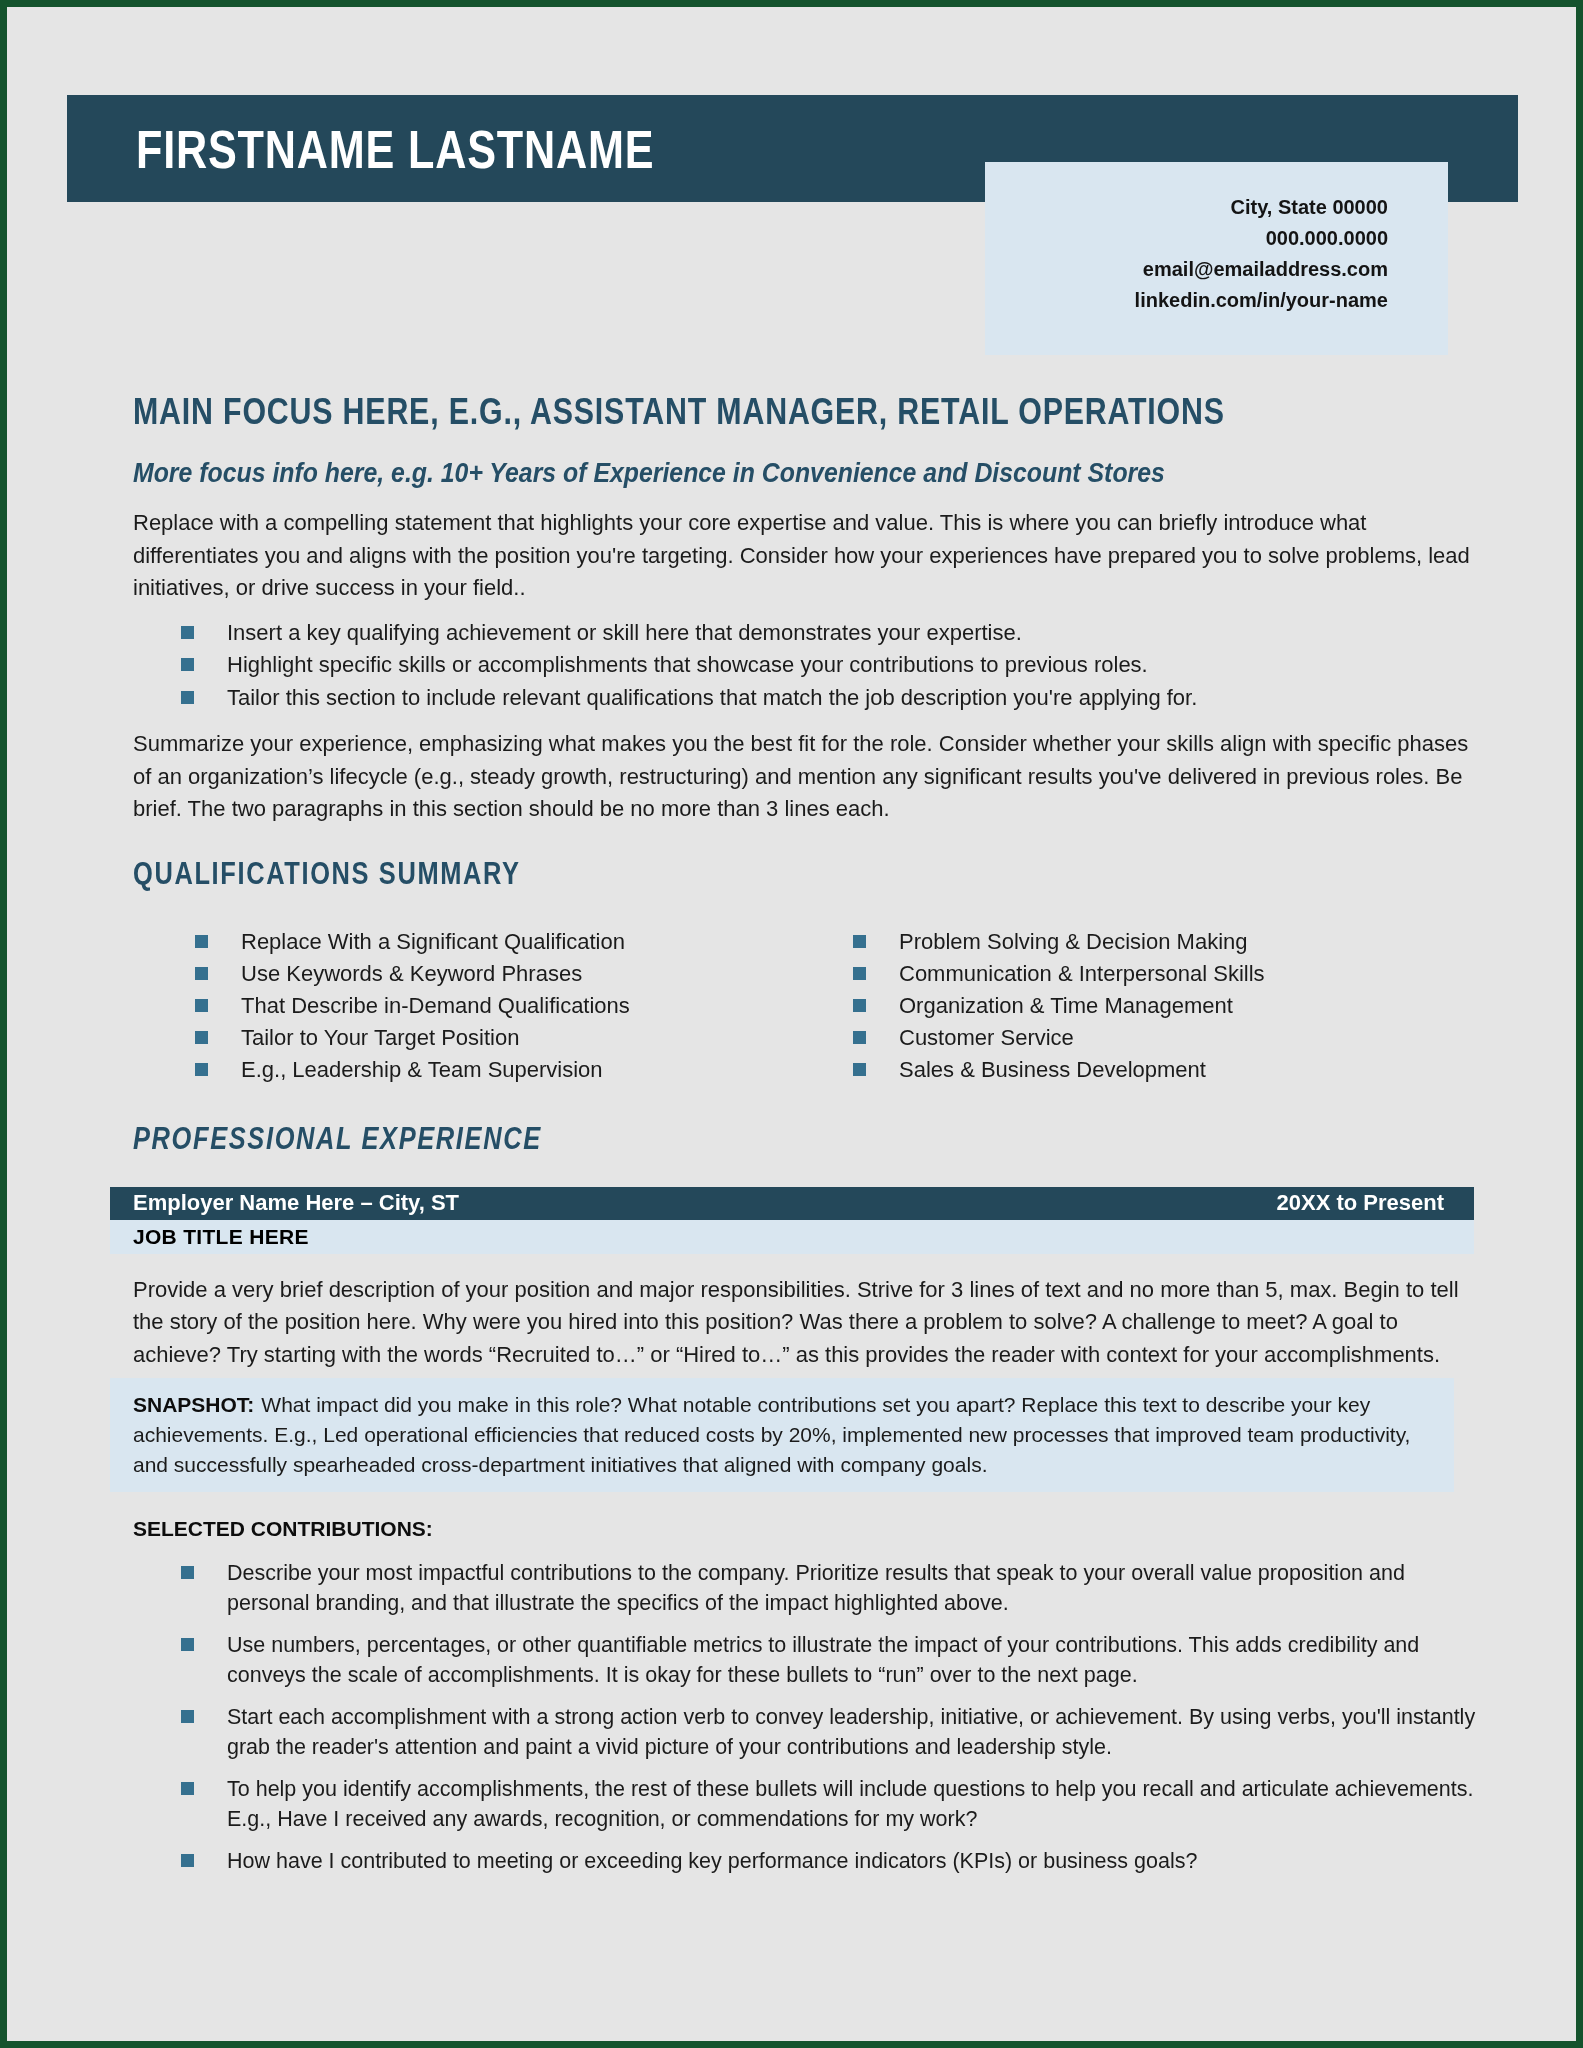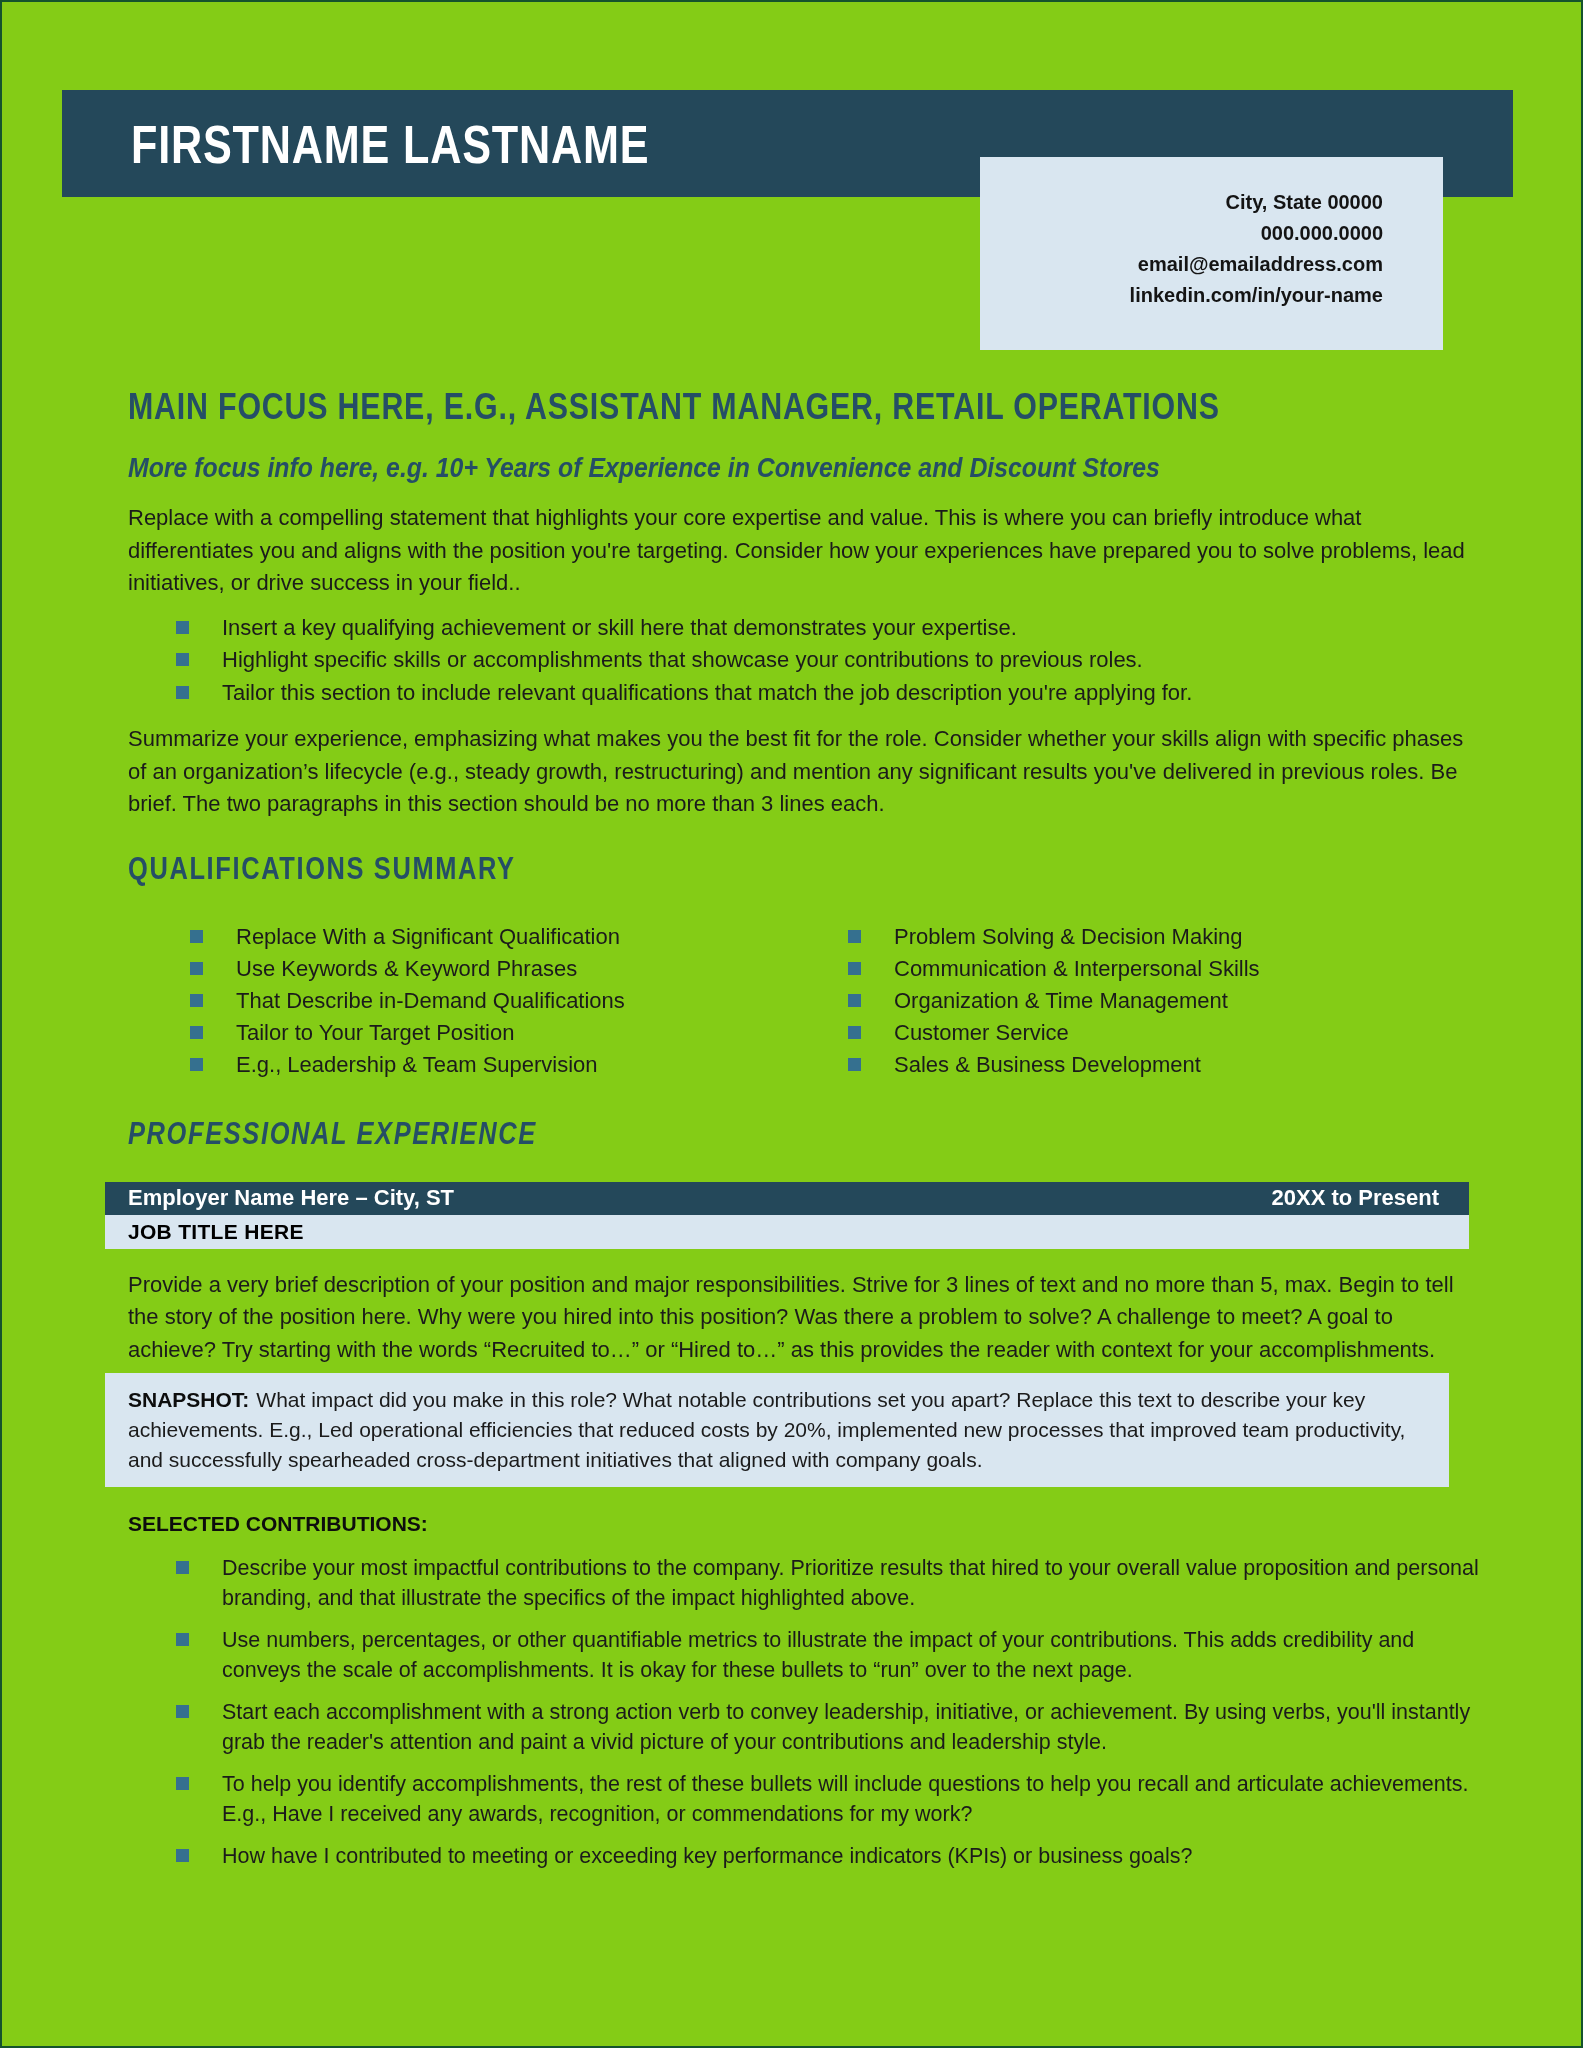--- a/index.html
+++ b/index.html
@@ -1,21 +1,21 @@
 <!DOCTYPE html>
 <html><head>
 <meta charset="utf-8">
 <style>
   html,body { margin:0; padding:0; background:#ffffff; }
   .page {
     position:relative;
     width:1583px; height:2048px;
     box-sizing:border-box;
-    background:#84cc16;
-    border:2px solid #14532d;
+    background:#e5e5e5;
+    border:7px solid #14532d;
     font-family:"Liberation Sans", sans-serif;
     overflow:hidden;
     padding-left:18px;
   }
   
   .header-bar {
     position:absolute; left:60px; top:88px;
     width:1451px; height:107px;
     background:#24485A;
     display:flex; align-items:center;
@@ -193,21 +193,21 @@
 
     <div class="snapshot">
       <span class="label">SNAPSHOT:</span><span>What impact did you make in this role? What notable contributions set you apart? Replace this text to describe your key achievements. E.g., Led operational efficiencies that reduced costs by 20%, implemented new processes that improved team productivity, and successfully spearheaded cross-department initiatives that aligned with company goals.</span>
     </div>
 
     <div class="contrib-h">SELECTED CONTRIBUTIONS:</div>
 
     <ul class="contrib-list">
       <li>
         <span class="sq"></span>
-        <span>Describe your most impactful contributions to the company. Prioritize results that hired to your overall value proposition and personal branding, and that illustrate the specifics of the impact highlighted above.</span>
+        <span>Describe your most impactful contributions to the company. Prioritize results that speak to your overall value proposition and personal branding, and that illustrate the specifics of the impact highlighted above.</span>
       </li>
       <li>
         <span class="sq"></span>
         <span>Use numbers, percentages, or other quantifiable metrics to illustrate the impact of your contributions. This adds credibility and conveys the scale of accomplishments. It is okay for these bullets to “run” over to the next page.</span>
       </li>
       <li>
         <span class="sq"></span>
         <span>Start each accomplishment with a strong action verb to convey leadership, initiative, or achievement. By using verbs, you'll instantly grab the reader's attention and paint a vivid picture of your contributions and leadership style.</span>
       </li>
       <li>

